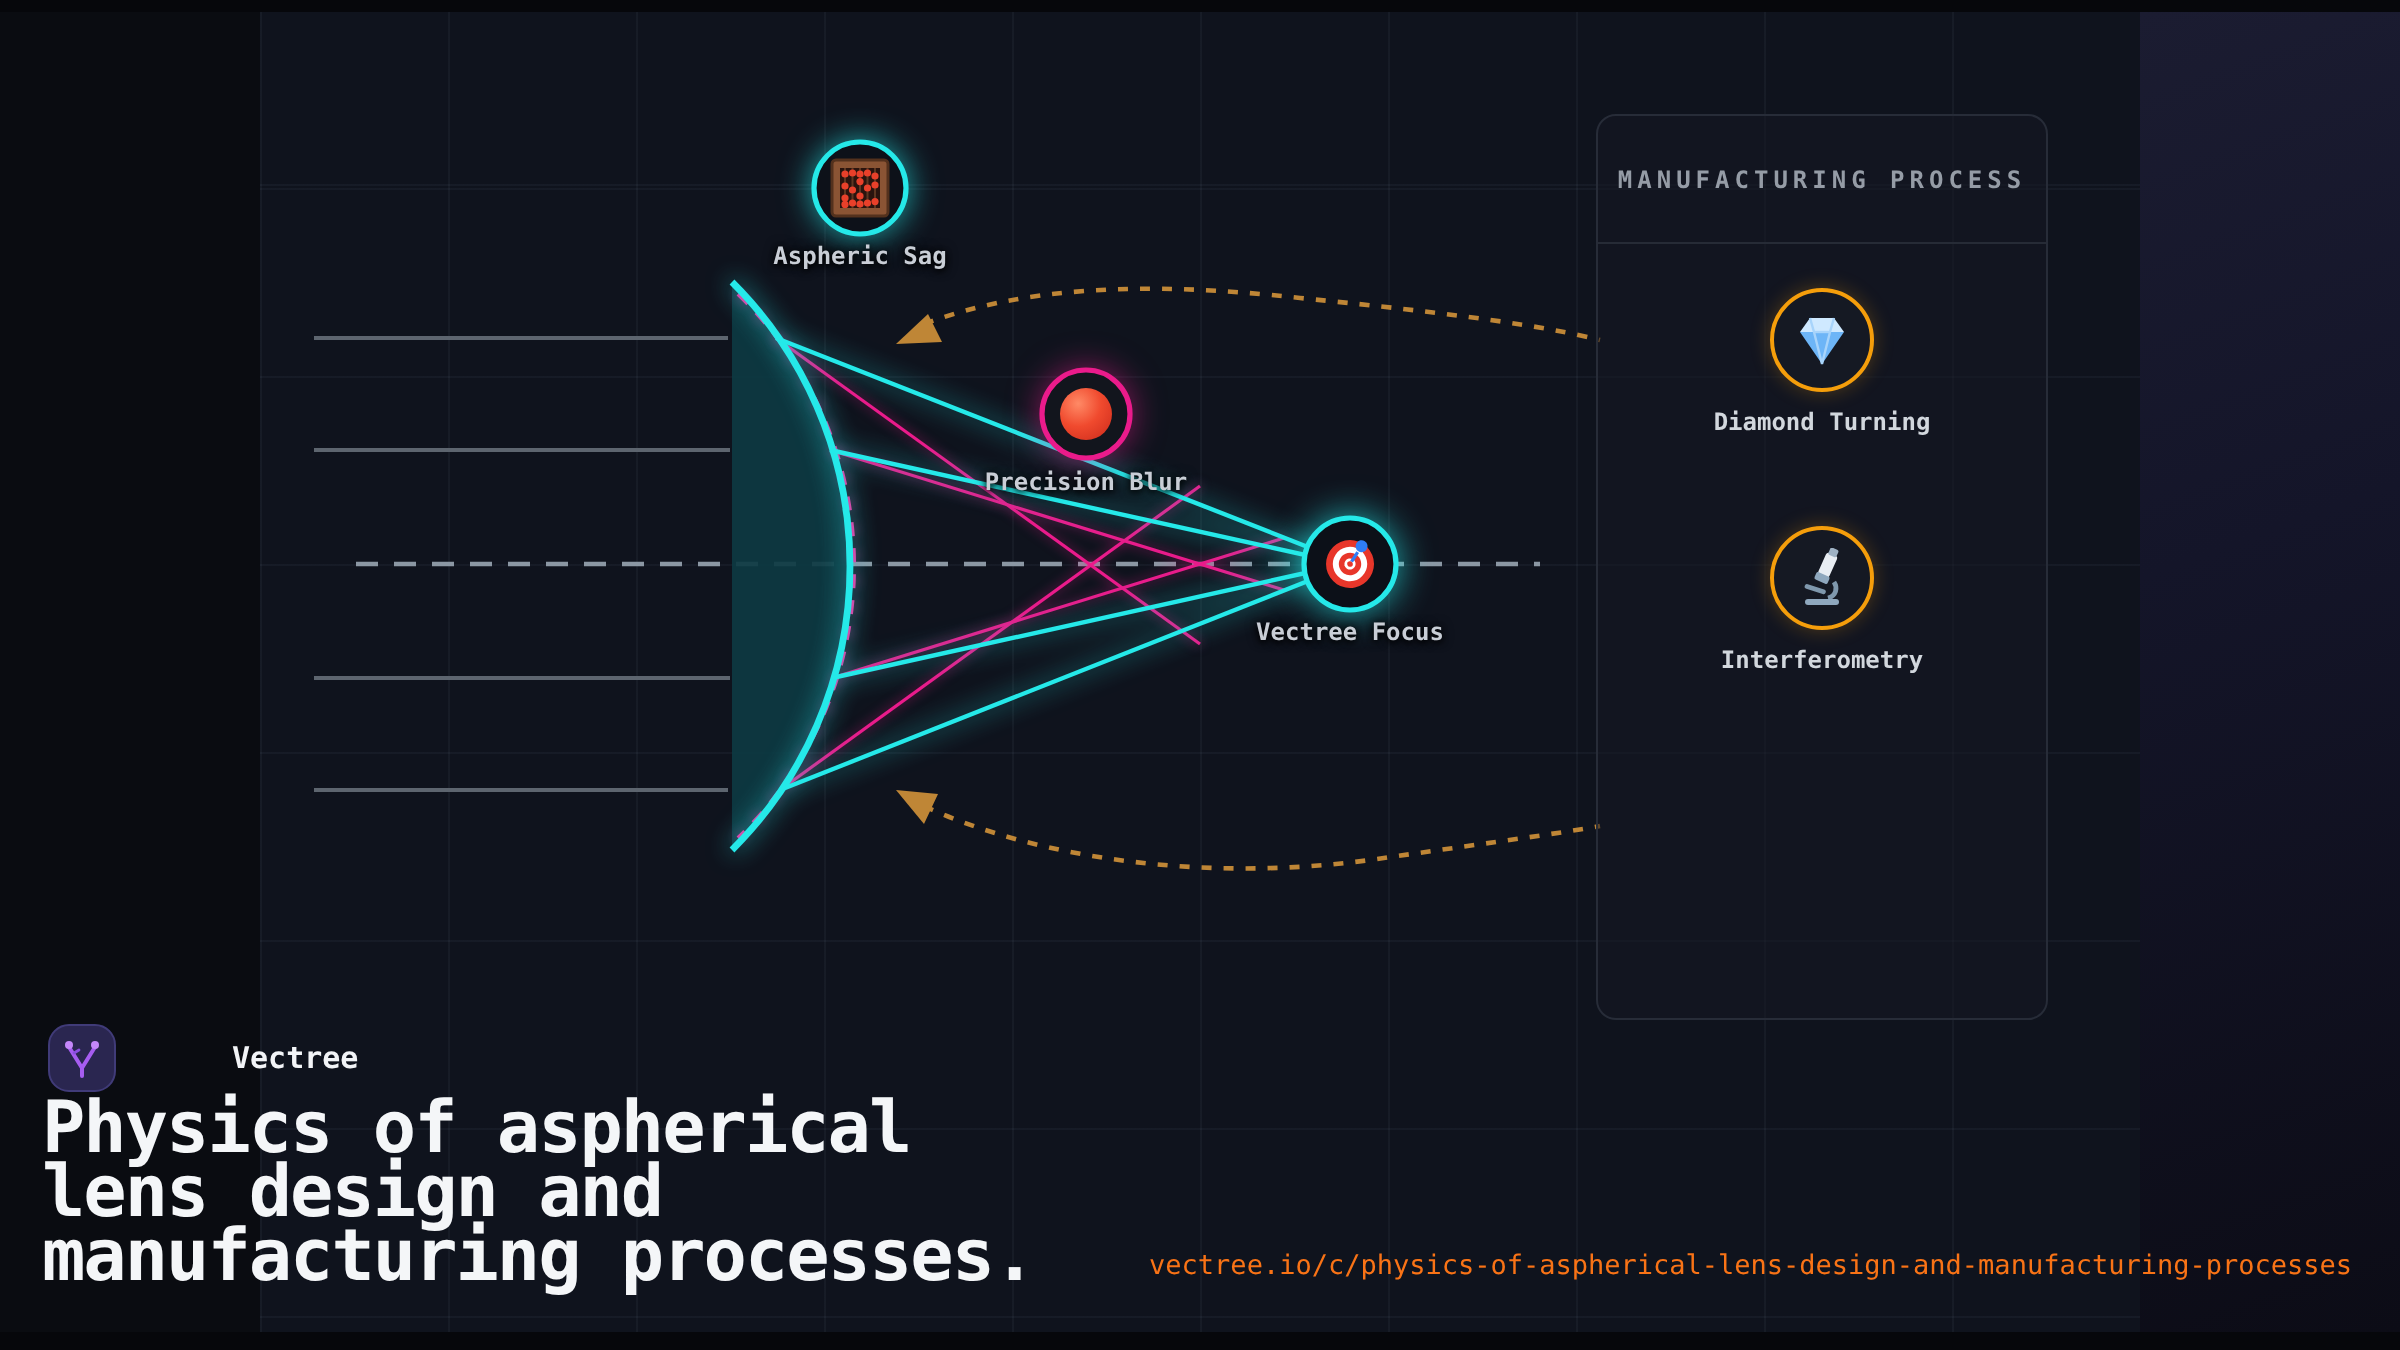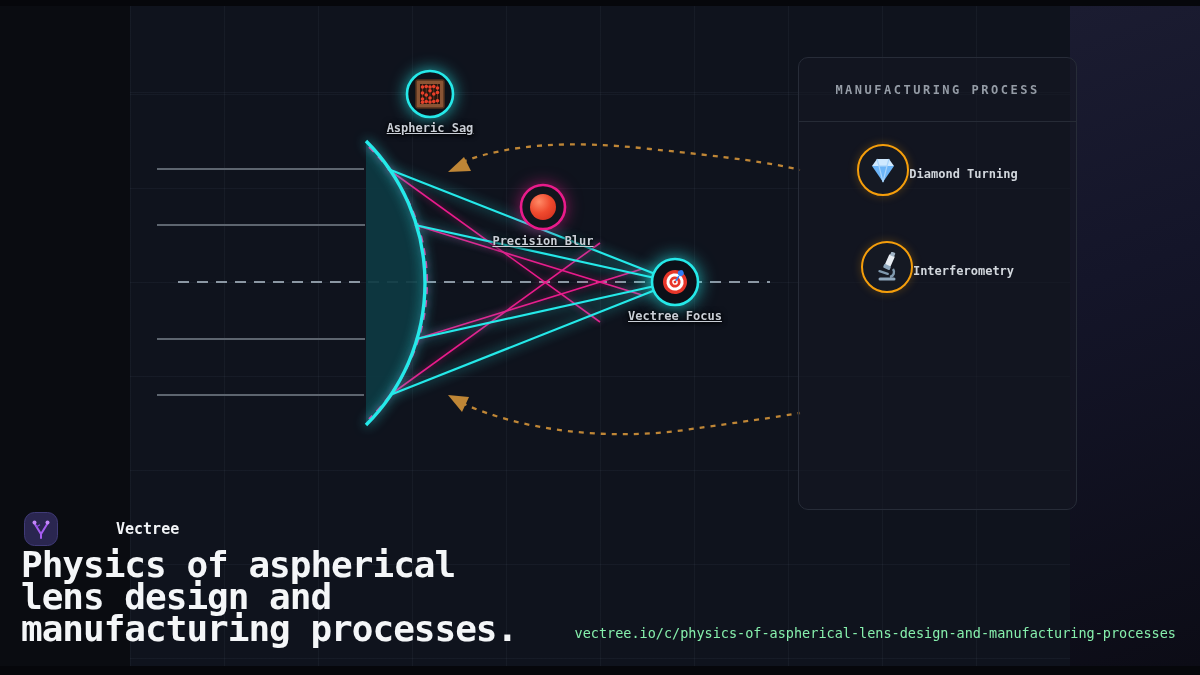--- a/index.html
+++ b/index.html
@@ -22,35 +22,34 @@
   }
   .right-glow {
     position:absolute; left:1070px; top:6px; width:130px; height:660px;
     background:linear-gradient(160deg, #1b1c31 0%, #141529 40%, #0c0c16 100%);
   }
   svg.diagram { position:absolute; left:0; top:0; z-index:2; }
   .dlabel {
     position:absolute; z-index:3; transform:translateX(-50%);
     font-size:12px; font-weight:bold; color:#c9ced6; white-space:nowrap;
     text-shadow:0 1px 3px #000, 0 0 6px rgba(0,0,0,.9);
-    text-decoration:underline;
   }
   .panel {
-    position:absolute; left:798px; top:57px; width:279px; height:453px; z-index:4;
+    position:absolute; left:798px; top:57px; width:226px; height:453px; z-index:4;
     background:rgba(21,24,34,0.55); border:1px solid #272c38; border-radius:10px;
   }
   .panel-header {
     height:64px; display:flex; align-items:center; justify-content:center;
     border-bottom:1px solid #262b36;
   }
   .panel-title {
     font-size:12px; font-weight:bold; letter-spacing:2.5px; color:#959ca6; white-space:nowrap;
   }
   .panel-items { display:flex; flex-direction:column; align-items:center; padding-top:22px; }
-  .panel-item { display:flex; flex-direction:row; align-items:center; margin-bottom:45px; }
+  .panel-item { display:flex; flex-direction:column; align-items:center; margin-bottom:45px; }
   .item-circle {
     width:52px; height:52px; border-radius:50%；
   }
   .item-circle {
     width:52px; height:52px; border-radius:50%; background:#151923;
     border:2px solid #f59e0b; display:flex; align-items:center; justify-content:center;
     box-shadow:0 0 10px rgba(245,158,11,0.28);
   }
   .item-label { margin-top:8px; font-size:12px; font-weight:bold; color:#d2d7dd; white-space:nowrap; }
   .footer-logo {
@@ -60,21 +59,21 @@
     position:absolute; left:68px; top:520px; z-index:5;
     font-size:15px; font-weight:bold; color:#f2f4f7;margin-left:48px;
   }
   .page-title {
     position:absolute; left:21px; top:549px; z-index:5;
     font-size:36px; line-height:32px; font-weight:bold; color:#f4f6f8;
     white-space:pre-line; letter-spacing:-1px;
   }
   .page-url {
     position:absolute; right:24px; top:625px; z-index:5;
-    font-size:13.5px; color:#86efac; white-space:nowrap;
+    font-size:13.5px; color:#f97316; white-space:nowrap;
   }
 </style>
 </head>
 <body>
 
 <div class="edge-bar" id="top-bar"></div>
 <div class="canvas"></div>
 <div class="right-glow"></div>
 
 <svg class="diagram" width="1200" height="675" viewBox="0 0 1200 675">

